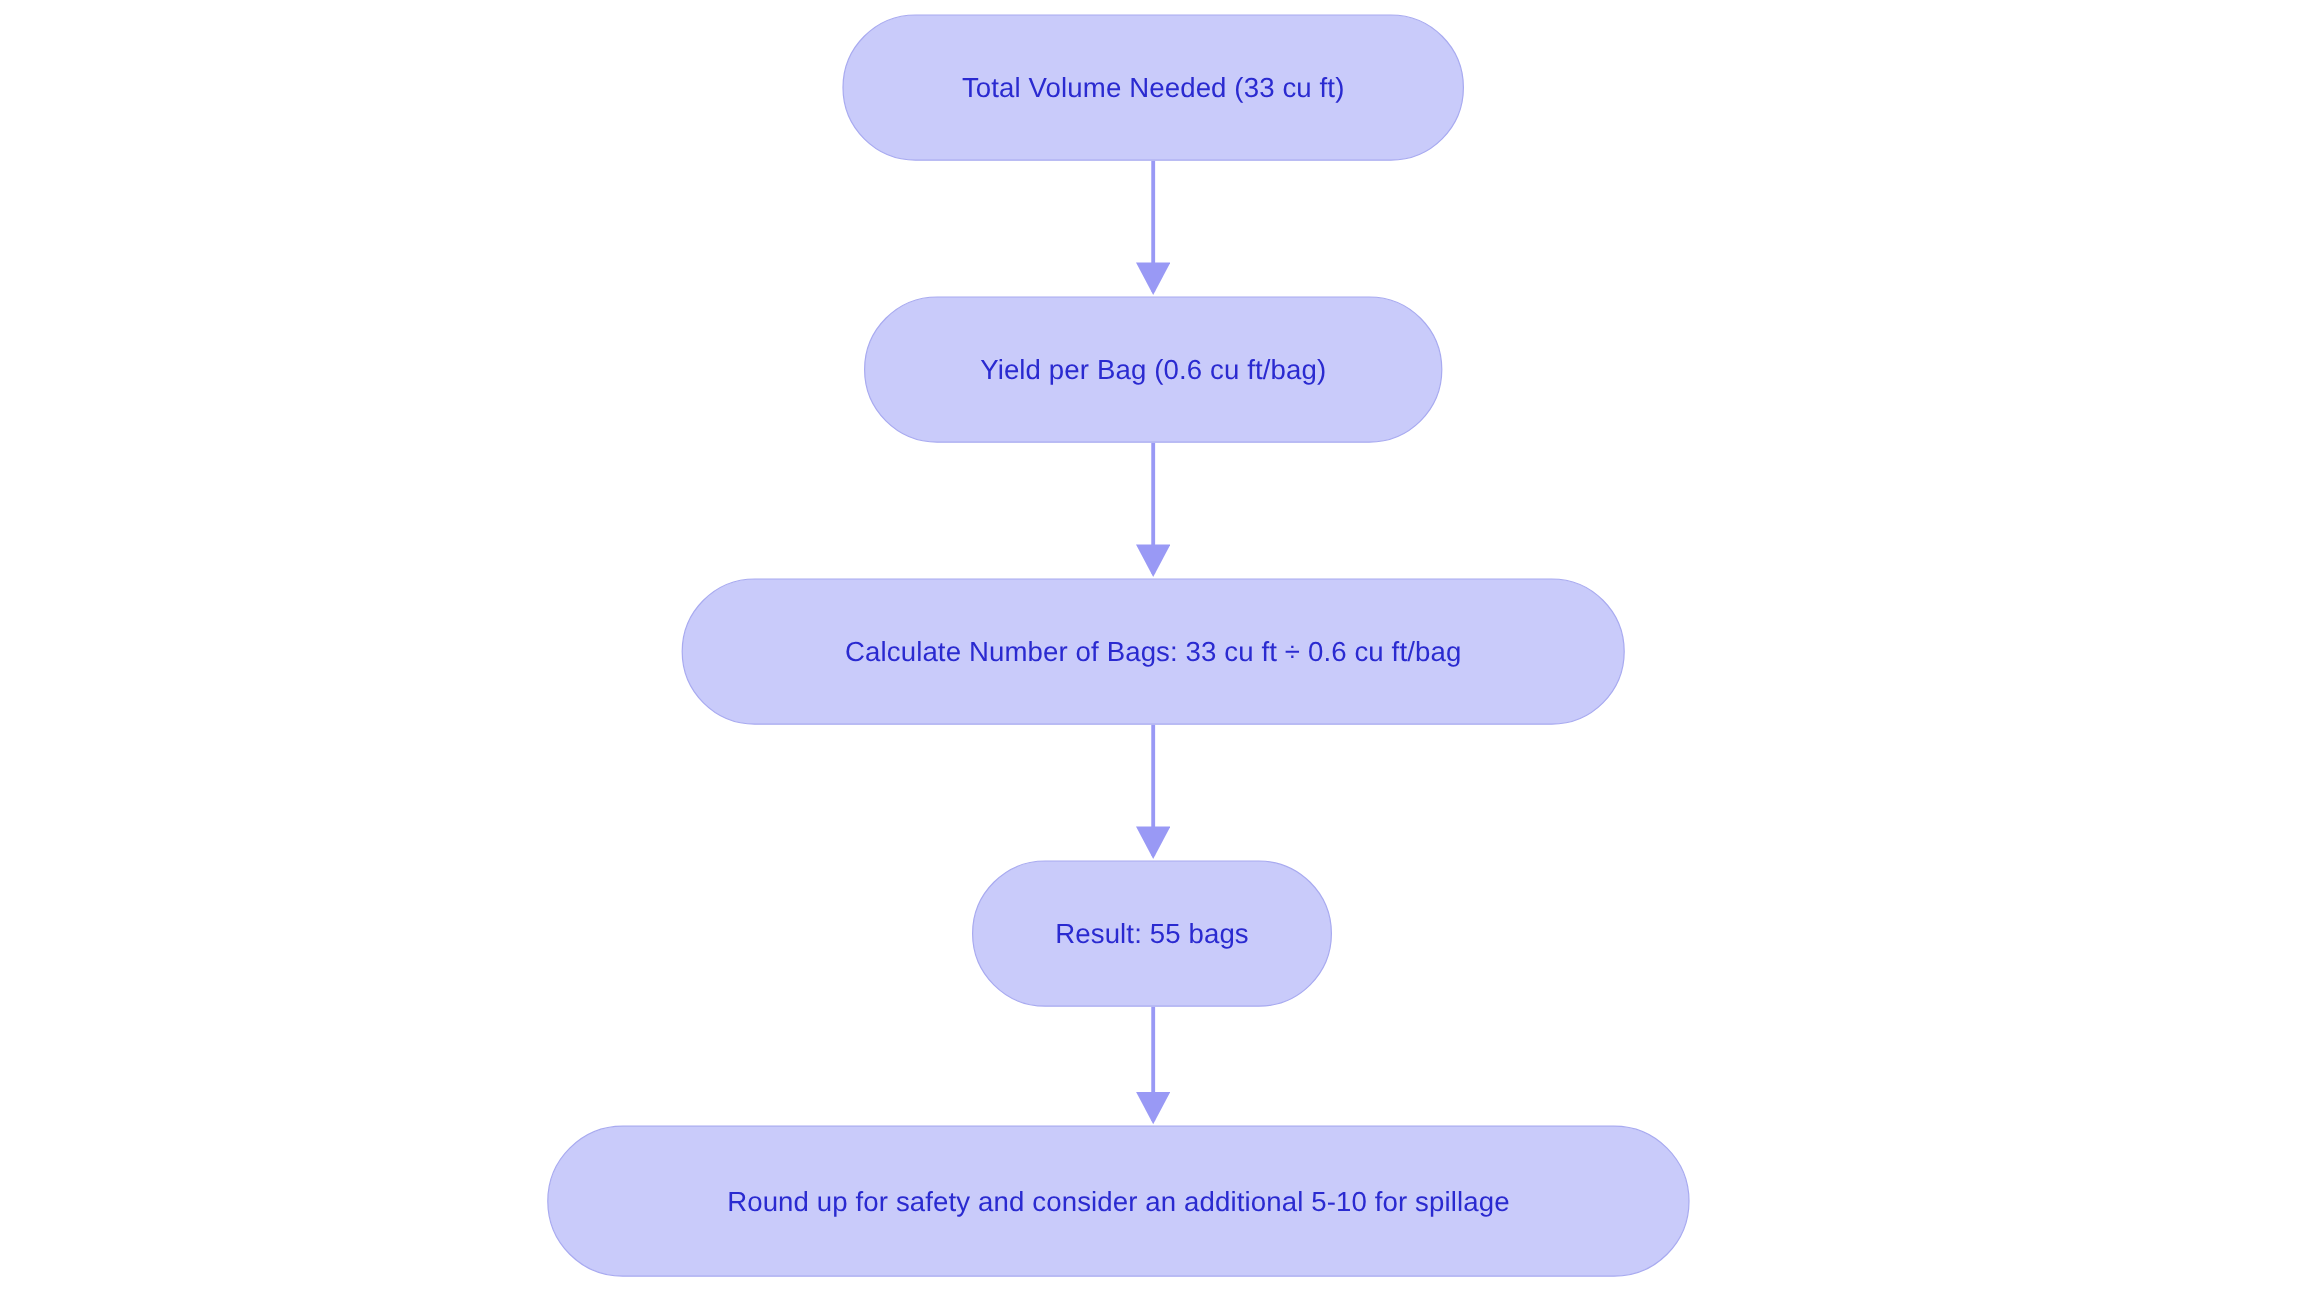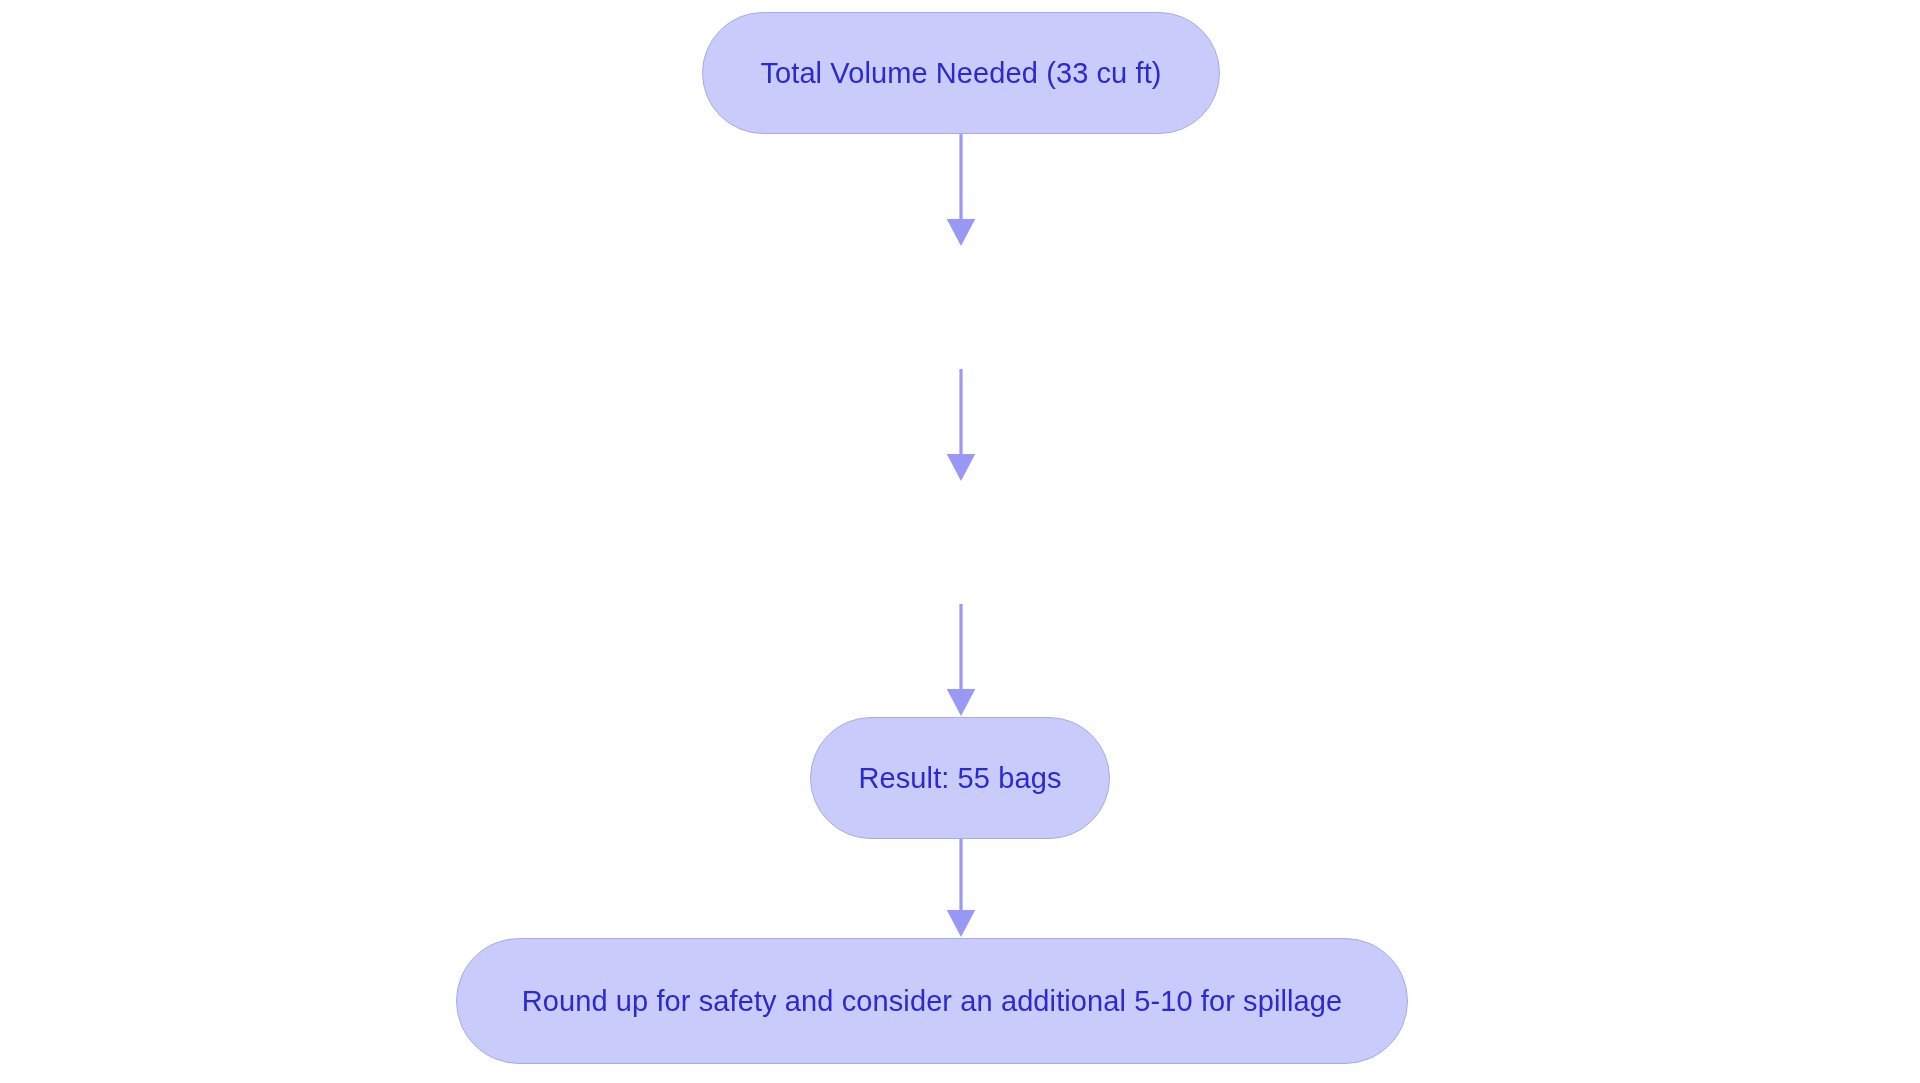--- a/index.html
+++ b/index.html
@@ -31,21 +31,21 @@
   .node {
     position: absolute;
     box-sizing: border-box;
     display: flex;
     align-items: center;
     justify-content: center;
     background: #c9cbfa;
     border: 1.6px solid #a8aaf0;
     border-radius: 999px;
     color: #2a2ad0;
-    font-size: 29px;
+    font-size: 23px;
     font-weight: 400;
     letter-spacing: 0.1px;
     white-space: nowrap;
     text-align: center;
     line-height: 1;
   }
   .node-label {
     display: block;
     padding: 0 26px;
   }
@@ -74,21 +74,27 @@
 
     <line x1="961" y1="604" x2="961" y2="713" stroke="#9999f5" stroke-width="3.2" marker-end="url(#arrowhead)"></line>
 
     <line x1="961" y1="839" x2="961" y2="934" stroke="#9999f5" stroke-width="3.2" marker-end="url(#arrowhead)"></line>
   </svg>
 
   <div class="node" id="node-1">
     <span class="node-label">Total Volume Needed (33 cu ft)</span>
   </div>
 
+  <div class="node" id="node-2">
+    <span class="node-label">Yield per Bag (0.6 cu ft/bag)</span>
+  </div>
 
+  <div class="node" id="node-3">
+    <span class="node-label">Calculate Number of Bags: 33 cu ft ÷ 0.6 cu ft/bag</span>
+  </div>
 
   <div class="node" id="node-4">
     <span class="node-label">Result: 55 bags</span>
   </div>
 
   <div class="node" id="node-5">
     <span class="node-label">Round up for safety and consider an additional 5-10 for spillage</span>
   </div>
 
 </div>

